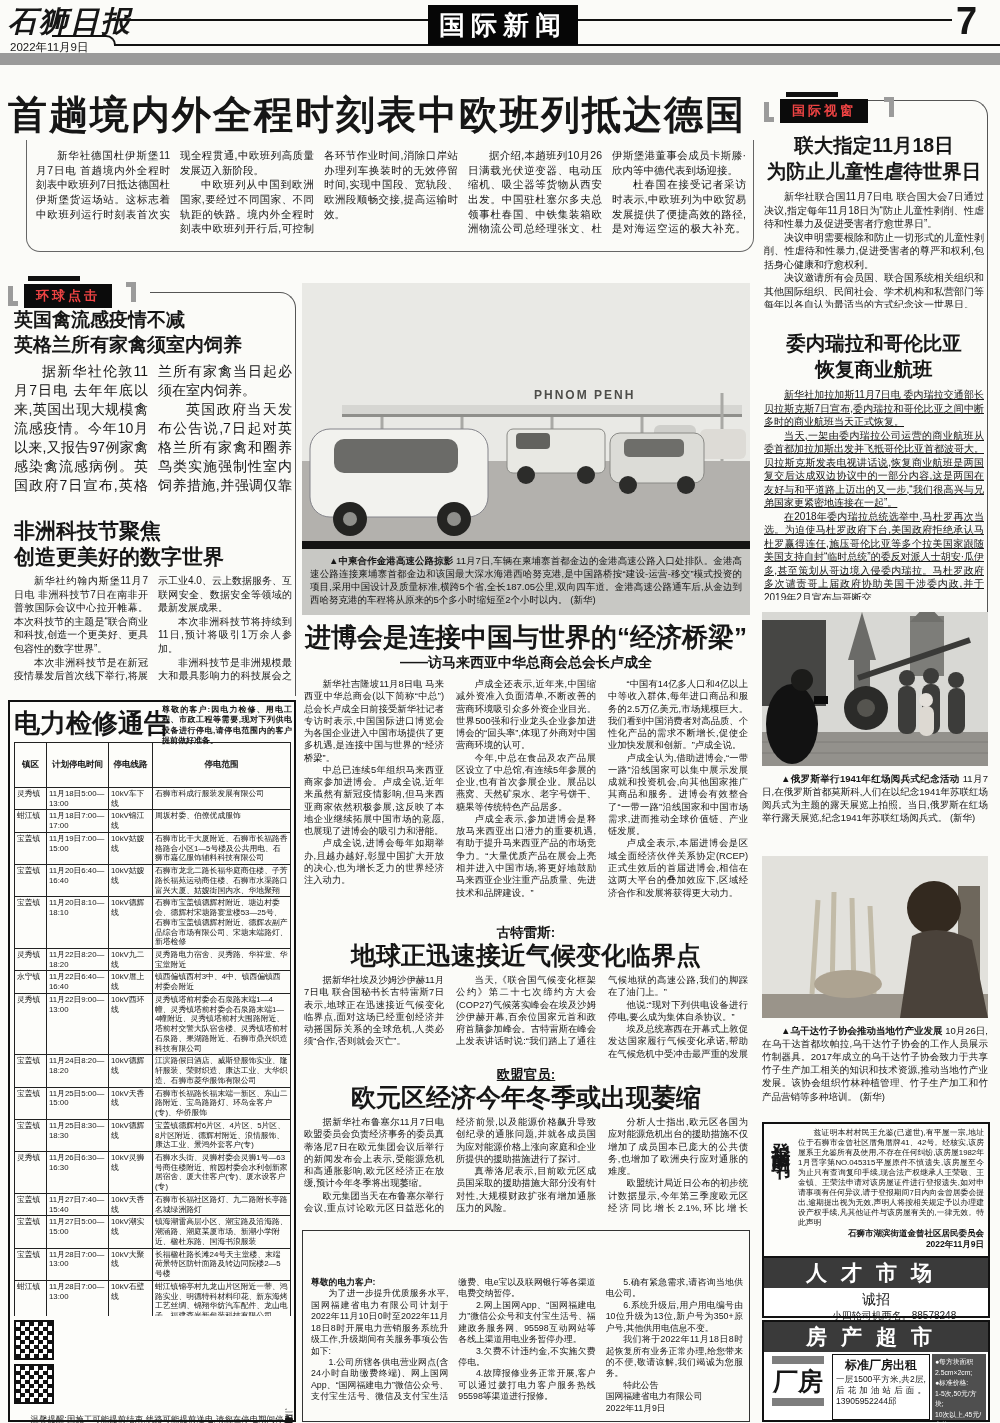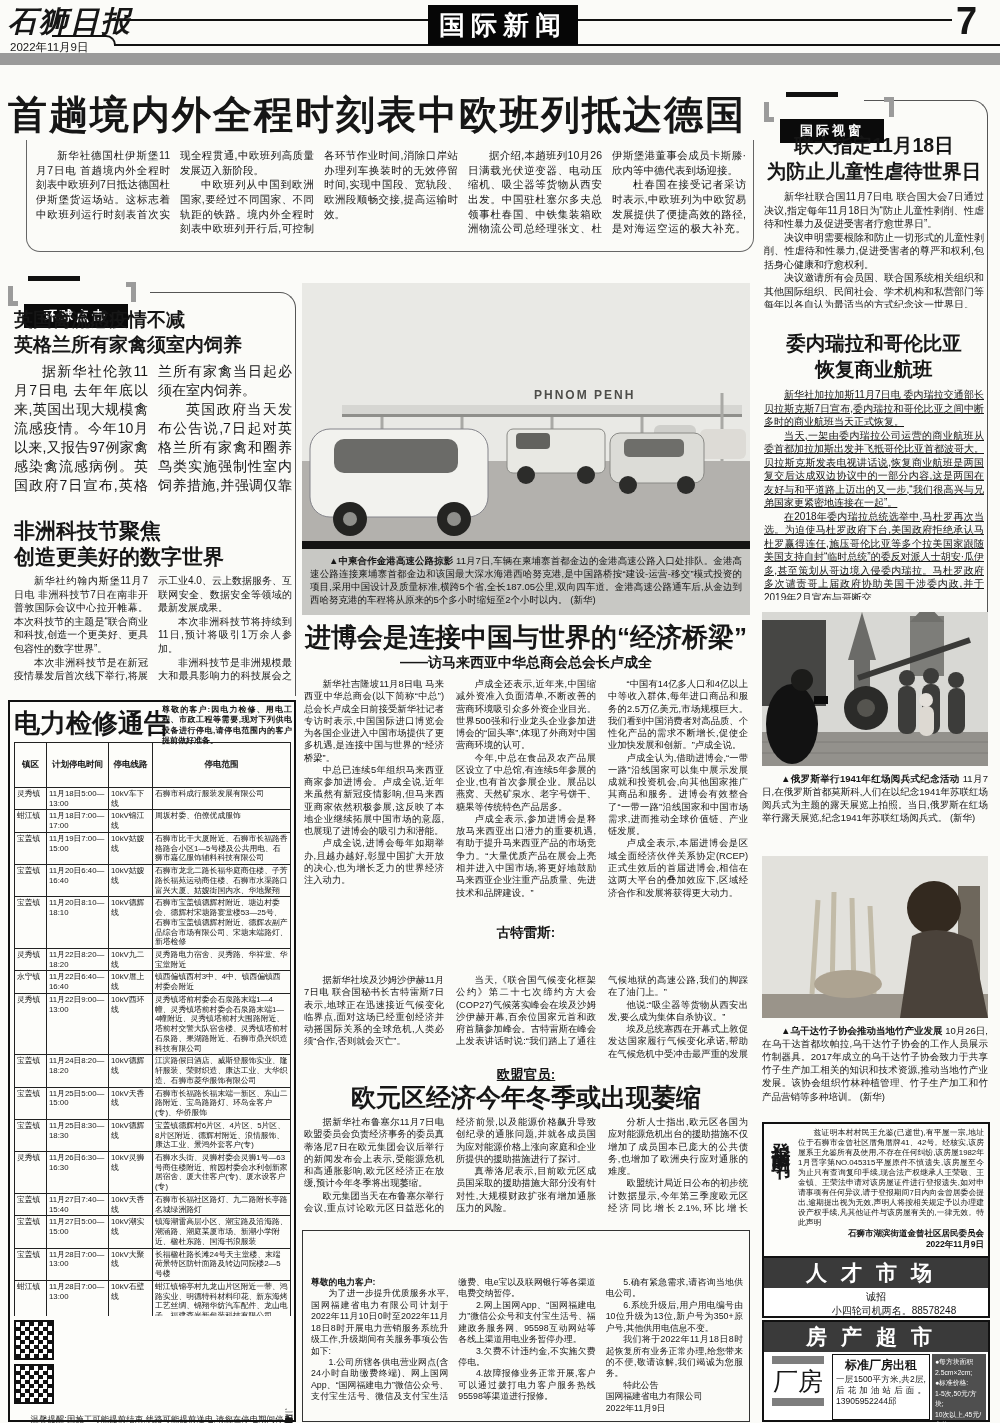--- a/index.html
+++ b/index.html
@@ -5,21 +5,21 @@
   html,body{margin:0;padding:0;background:#e4e4e0;}
   #page{position:relative;width:1000px;height:1423px;margin:0 auto;background:#fbfbf8;
         font-family:"Liberation Sans",sans-serif;color:#161616;overflow:hidden;}
   .abs{position:absolute;box-sizing:border-box;}
   .jt{text-align:justify;}
   .cols p,.body p{margin:0;text-indent:2em;text-align:justify;}
   .rep{display:contents;}
   .pre{white-space:pre-line;}
   .ctr{text-align:center;}
   .ta-r{text-align:right;text-indent:0 !important;}
-  .lblbox{background:#0b0b0b;color:#ffffff;font-weight:bold;font-size:13px;padding:3px 20px;letter-spacing:3px;margin-top:20px;}
+  .lblbox{background:#0b0b0b;color:#ef4444;font-weight:bold;font-size:13px;padding:3px 12px;letter-spacing:3px;}
   .brkL{width:10px;height:20px;border-left:5px solid #9b9b9b;border-bottom:5px solid #9b9b9b;}
   .brkR{width:10px;height:20px;border-right:5px solid #9b9b9b;border-top:5px solid #9b9b9b;}
   .capt{font-size:9.5px;line-height:1.38;text-align:justify;}
   .capt .cb{font-weight:bold;}
   .band{background:#3a3a3a;color:#fff;font-weight:bold;font-size:21px;letter-spacing:14px;
         text-align:center;line-height:30px;height:30px;overflow:hidden;}
   table.pw{border-collapse:collapse;width:276px;table-layout:fixed;}
   table.pw th{border:1px solid #222;font-size:8.5px;font-weight:bold;padding:16px 2px;}
   table.pw td{border:1px solid #222;font-size:7.8px;line-height:1.25;padding:1px 2px;vertical-align:top;word-break:break-all;}
   .qr{width:36px;height:36px;border:2px solid #111;background:
@@ -246,22 +246,23 @@
     <span>(新华)</span>
   </div>
 
   <div class="abs ctr" style="left:302px;top:654px;width:448px;font-size:14px;font-weight:600;">——访马来西亚中华总商会总会长卢成全</div>
   <div class="abs ctr" style="left:302px;top:620px;width:448px;font-size:26px;font-weight:900;">进博会是连接中国与世界的“经济桥梁”</div>
   <div class="abs cols" style="left:304px;top:678px;width:444px;height:240px;column-count:3;column-gap:12px;font-size:9.3px;line-height:1.32;overflow:hidden;">
     <span class="rep"><p>新华社吉隆坡11月8日电 马来西亚中华总商会(以下简称“中总”)总会长卢成全日前接受新华社记者专访时表示,中国国际进口博览会为各国企业进入中国市场提供了更多机遇,是连接中国与世界的“经济桥梁”。</p><p>中总已连续5年组织马来西亚商家参加进博会。卢成全说,近年来虽然有新冠疫情影响,但马来西亚商家依然积极参展,这反映了本地企业继续拓展中国市场的意愿,也展现了进博会的吸引力和潜能。</p><p>卢成全说,进博会每年如期举办,且越办越好,彰显中国扩大开放的决心,也为增长乏力的世界经济注入动力。</p><p>卢成全还表示,近年来,中国缩减外资准入负面清单,不断改善的营商环境吸引众多外资企业目光。世界500强和行业龙头企业参加进博会的“回头率”,体现了外商对中国营商环境的认可。</p><p>今年,中总在食品及农产品展区设立了中总馆,有连续5年参展的企业,也有首次参展企业。展品以燕窝、天然矿泉水、老字号饼干、糖果等传统特色产品居多。</p><p>卢成全表示,参加进博会是释放马来西亚出口潜力的重要机遇,有助于提升马来西亚产品的市场竞争力。“大量优质产品在展会上亮相并进入中国市场,将更好地鼓励马来西亚企业注重产品质量、先进技术和品牌建设。”</p><p>“中国有14亿多人口和4亿以上中等收入群体,每年进口商品和服务的2.5万亿美元,市场规模巨大。我们看到中国消费者对高品质、个性化产品的需求不断增长,促使企业加快发展和创新。”卢成全说。</p><p>卢成全认为,借助进博会,“一带一路”沿线国家可以集中展示发展成就和投资机会,向其他国家推广其商品和服务。进博会有效整合了“一带一路”沿线国家和中国市场需求,进而推动全球价值链、产业链发展。</p><p>卢成全表示,本届进博会是区域全面经济伙伴关系协定(RCEP)正式生效后的首届进博会,相信在这两大平台的叠加效应下,区域经济合作和发展将获得更大动力。</p></span>
   </div>
 
   <div class="abs ctr" style="left:302px;top:924px;width:448px;font-size:13.5px;font-weight:bold;">古特雷斯:</div>
+  <div class="abs ctr" style="left:302px;top:939px;width:448px;font-size:25px;font-weight:900;">地球正迅速接近气候变化临界点</div>
   <div class="abs cols" style="left:304px;top:974px;width:444px;height:88px;column-count:3;column-gap:12px;font-size:9.3px;line-height:1.32;overflow:hidden;">
-    <span class="rep"><p>据新华社埃及沙姆沙伊赫11月7日电 联合国秘书长古特雷斯7日表示,地球正在迅速接近气候变化临界点,面对这场已经重创经济并动摇国际关系的全球危机,人类必须“合作,否则就会灭亡”。</p><p>当天,《联合国气候变化框架公约》第二十七次缔约方大会(COP27)气候落实峰会在埃及沙姆沙伊赫开幕,百余位国家元首和政府首脑参加峰会。古特雷斯在峰会上发表讲话时说:“我们踏上了通往气候地狱的高速公路,我们的脚踩在了油门上。”</p><p>他说:“吸尘器等货物从西安出发,要么成为集体自杀协议。”</p><p>埃及总统塞西在开幕式上敦促发达国家履行气候变化承诺,帮助在气候危机中受冲击最严重的发展中国家。塞西表示,作为主办国,埃及将今年的全球领导人峰会命名为“气候落实峰会”,就是为了强调各国对气候承诺的落实。</p></span>
+    <span class="rep"><p>据新华社埃及沙姆沙伊赫11月7日电 联合国秘书长古特雷斯7日表示,地球正在迅速接近气候变化临界点,面对这场已经重创经济并动摇国际关系的全球危机,人类必须“合作,否则就会灭亡”。</p><p>当天,《联合国气候变化框架公约》第二十七次缔约方大会(COP27)气候落实峰会在埃及沙姆沙伊赫开幕,百余位国家元首和政府首脑参加峰会。古特雷斯在峰会上发表讲话时说:“我们踏上了通往气候地狱的高速公路,我们的脚踩在了油门上。”</p><p>他说:“现对下列供电设备进行停电,要么成为集体自杀协议。”</p><p>埃及总统塞西在开幕式上敦促发达国家履行气候变化承诺,帮助在气候危机中受冲击最严重的发展中国家。塞西表示,作为主办国,埃及将今年的全球领导人峰会命名为“气候落实峰会”,就是为了强调各国对气候承诺的落实。</p></span>
   </div>
 
   <div class="abs ctr" style="left:302px;top:1066px;width:448px;font-size:13.5px;font-weight:bold;text-decoration:underline;">欧盟官员:</div>
   <div class="abs ctr" style="left:302px;top:1081px;width:448px;font-size:25px;font-weight:900;">欧元区经济今年冬季或出现萎缩</div>
   <div class="abs cols" style="left:304px;top:1116px;width:444px;height:106px;column-count:3;column-gap:12px;font-size:9.3px;line-height:1.32;overflow:hidden;">
     <span class="rep"><p>据新华社布鲁塞尔11月7日电 欧盟委员会负责经济事务的委员真蒂洛尼7日在欧元集团会议后举行的新闻发布会上表示,受能源危机和高通胀影响,欧元区经济正在放缓,预计今年冬季将出现萎缩。</p><p>欧元集团当天在布鲁塞尔举行会议,重点讨论欧元区日益恶化的经济前景,以及能源价格飙升导致创纪录的通胀问题,并就各成员国为应对能源价格上涨向家庭和企业所提供的援助措施进行了探讨。</p><p>真蒂洛尼表示,目前欧元区成员国采取的援助措施大部分没有针对性,大规模财政扩张有增加通胀压力的风险。</p><p>分析人士指出,欧元区各国为应对能源危机出台的援助措施不仅增加了成员国本已庞大的公共债务,也增加了欧洲央行应对通胀的难度。</p><p>欧盟统计局近日公布的初步统计数据显示,今年第三季度欧元区经济同比增长2.1%,环比增长0.2%;欧元区10月通胀率按年率计算达10.7%,再创历史新高。</p></span>
   </div>
 
   <div class="abs" style="left:302px;top:1230px;width:448px;height:192px;border:1.5px solid #333;">
     <div class="abs cols" style="left:8px;top:46px;width:432px;height:140px;column-count:3;column-gap:10px;font-size:8.8px;line-height:1.3;overflow:hidden;">
@@ -354,30 +355,30 @@
     <div style="writing-mode:vertical-rl;font-size:19px;font-weight:900;letter-spacing:4px;flex:0 0 26px;">登报声明书</div>
     <div style="flex:1;font-size:7.8px;line-height:1.28;">
       <p class="jt" style="margin:0;text-indent:2em;">兹证明本村村民王允鉴(已逝世),有平屋一宗,地址位于石狮市金曾社区厝角厝牌41、42号。经核实,该房屋系王允鉴所有及使用,不存在任何纠纷,该房屋1982年1月晋字第NO.045315平屋原件不慎遗失,该房屋至今为止只有查询复印手续,现合法产权继承人王荣敬、王金镇、王荣法申请对该房屋证件进行登报遗失,如对申请事项有任何异议,请于登报期间7日内向金曾居委会提出,逾期提出视为无效,声明人将按相关规定予以办理建设产权手续,凡其他证件与该房屋有关的,一律无效。特此声明</p>
       <p class="ta-r" style="margin:0;font-size:8.5px;font-weight:bold;">石狮市湖滨街道金曾社区居民委员会</p>
       <p class="ta-r" style="margin:0;font-size:8.5px;font-weight:bold;">2022年11月9日</p>
     </div>
   </div>
 
   <div class="abs" style="left:762px;top:1256px;width:228px;height:62px;border:2.5px solid #111;background:#fff;">
     <div class="band">人才市场</div>
-    <div class="ctr" style="font-size:10px;line-height:1.35;margin-top:2px;">诚招</div>
+    <div class="ctr" style="font-size:14px;line-height:1.35;margin-top:2px;">诚招</div>
     <div class="ctr" style="font-size:10px;line-height:1.35;padding-left:36px;">小四轮司机两名。88578248</div>
   </div>
 
   <div class="abs" style="left:762px;top:1320px;width:228px;height:102px;border:2.5px solid #111;background:#fff;">
     <div class="band">房产超市</div>
     <div style="display:flex;height:66px;padding:2px;gap:2px;">
       <div style="flex:0 0 64px;text-align:center;">
         <div style="width:52px;height:8px;background:#7e7e7e;margin:2px auto;"></div>
-        <div style="font-size:25px;font-weight:400;line-height:1.2;">厂房</div>
+        <div style="font-size:25px;font-weight:700;line-height:1.2;">厂房</div>
         <div style="width:52px;height:8px;background:#7e7e7e;margin:2px auto;"></div>
       </div>
       <div style="flex:0 0 90px;border:1.5px solid #111;padding:2px 3px;">
         <div class="ctr" style="font-size:12px;font-weight:900;">标准厂房出租</div>
         <div class="jt" style="font-size:8.5px;line-height:1.3;">一层1500平方米,共2层,后花加油站后面。13905952244邱</div>
       </div>
       <div style="flex:1;background:#4f4f4f;color:#fff;font-size:6.8px;line-height:1.55;padding:3px;">
 
       <div>●每方块面积2.5cm×2cm;</div>
           <div>●标准价格:</div>

